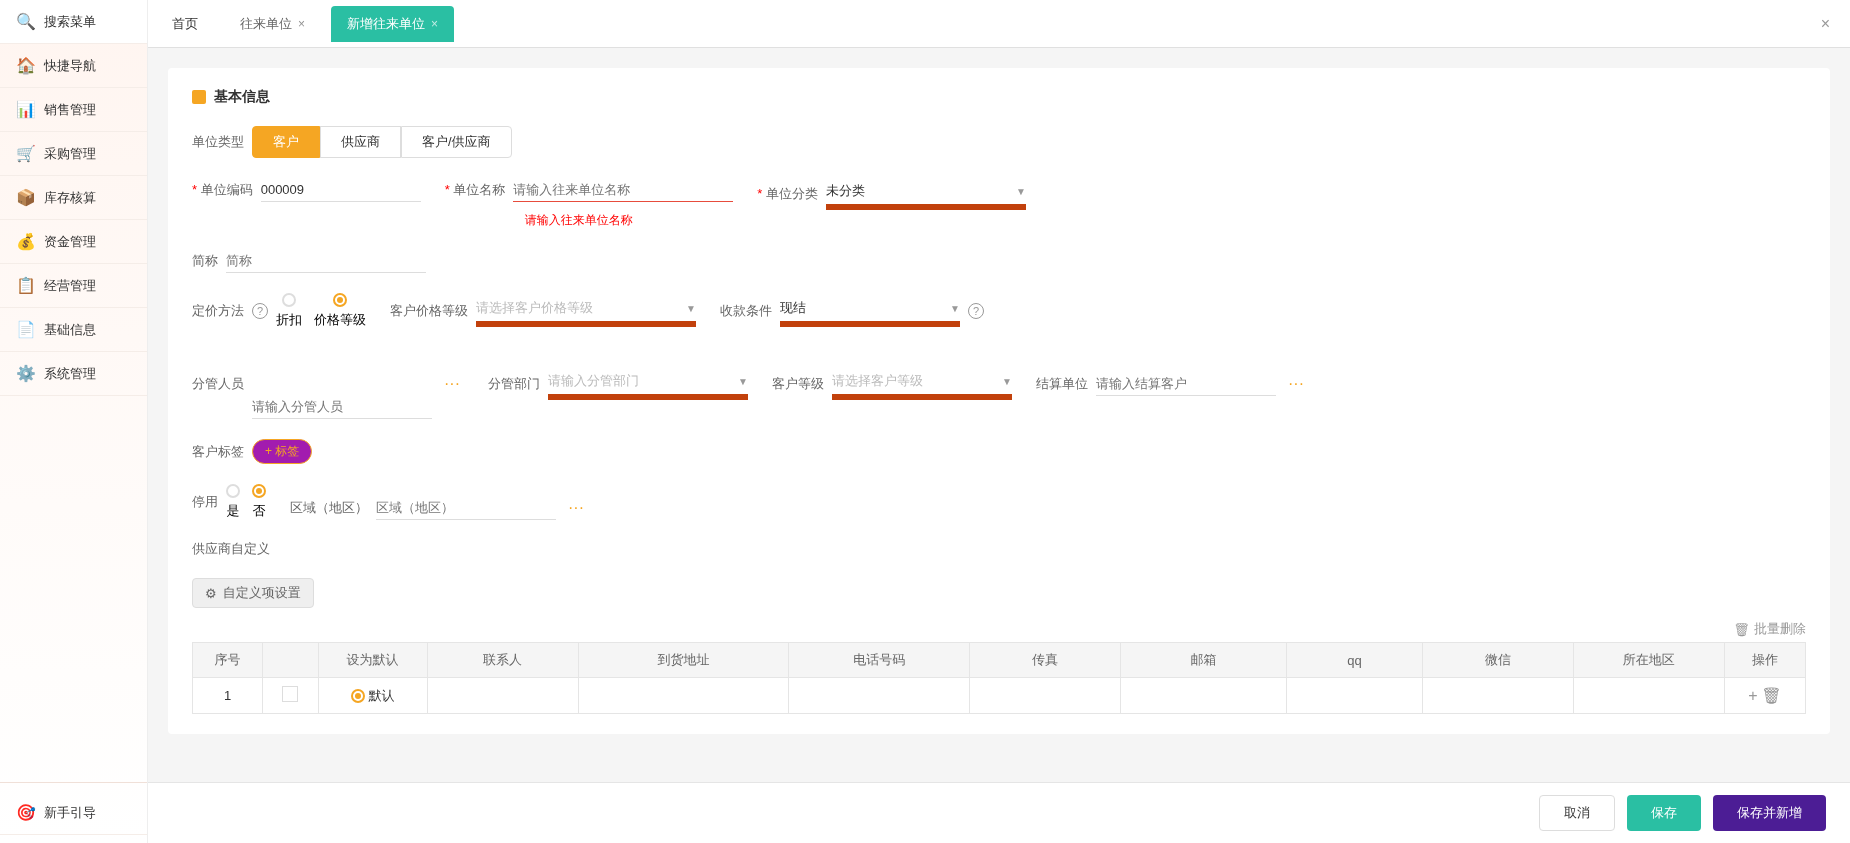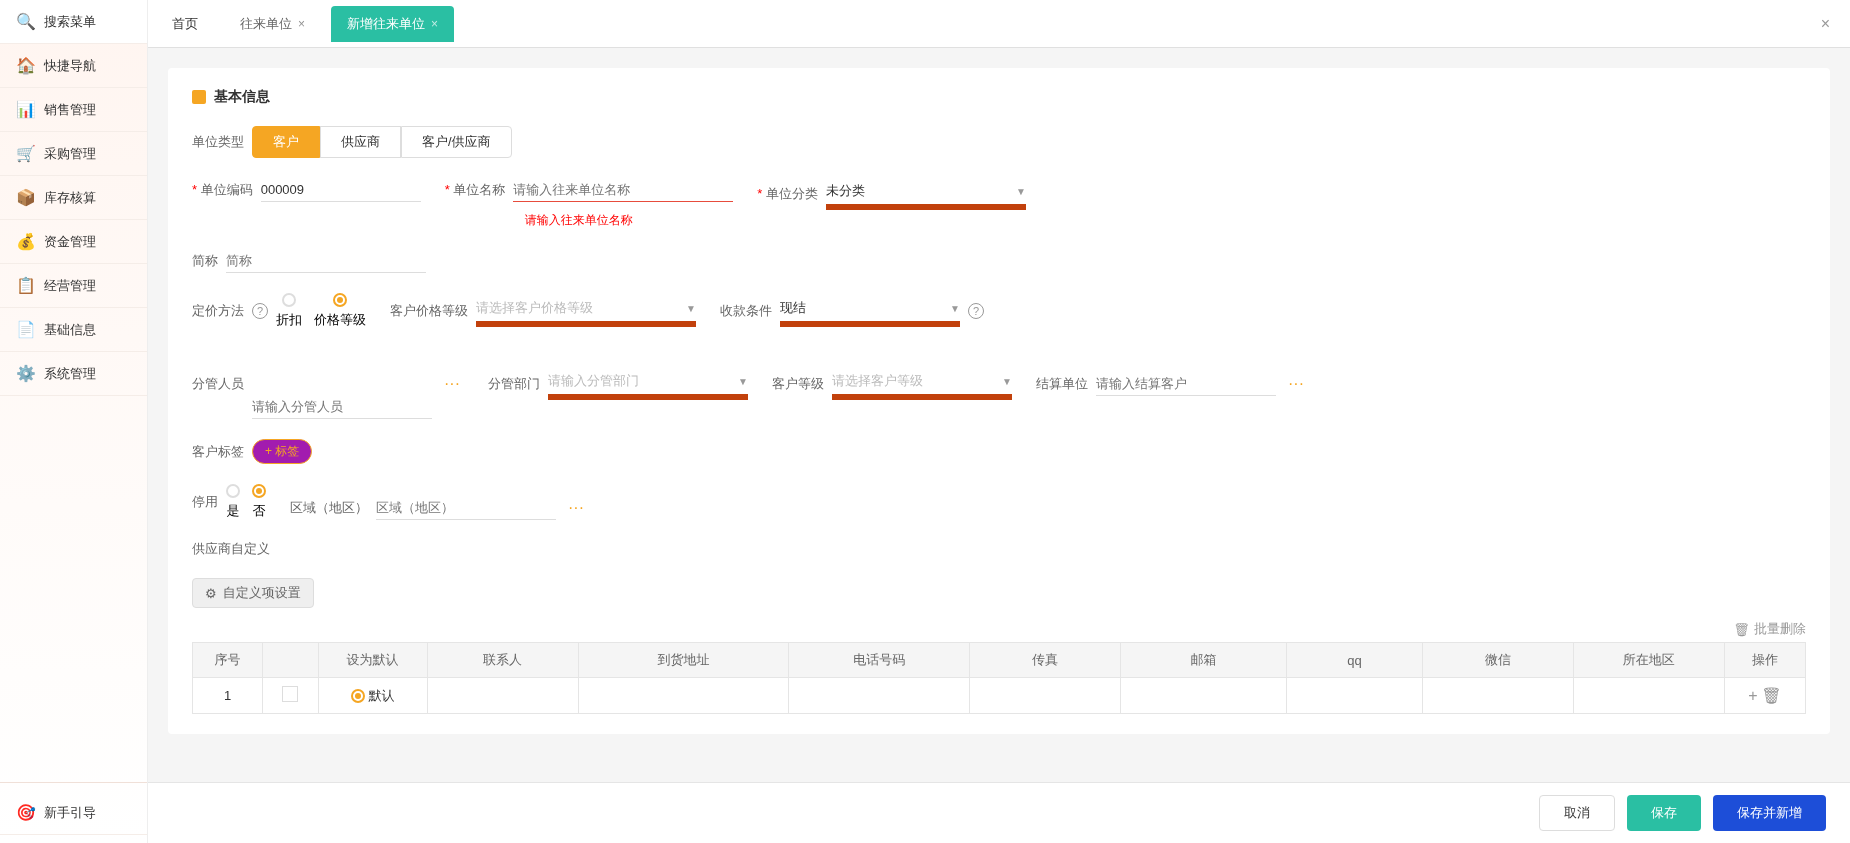--- a/index.html
+++ b/index.html
@@ -328,21 +328,21 @@
     .btn-default {
       background: #fff;
       border: 1px solid #ddd;
       color: #333;
     }
     .btn-primary {
       background: #2abfa3;
       color: #fff;
     }
     .btn-warning {
-      background: #1d4ed8;
+      background: #4c1d95;
       color: #fff;
     }
 
     .sidebar-bottom {
       margin-top: auto;
       border-top: 1px solid #f0e0d8;
       padding: 8px 0;
     }
 
     .checkbox-cell {

